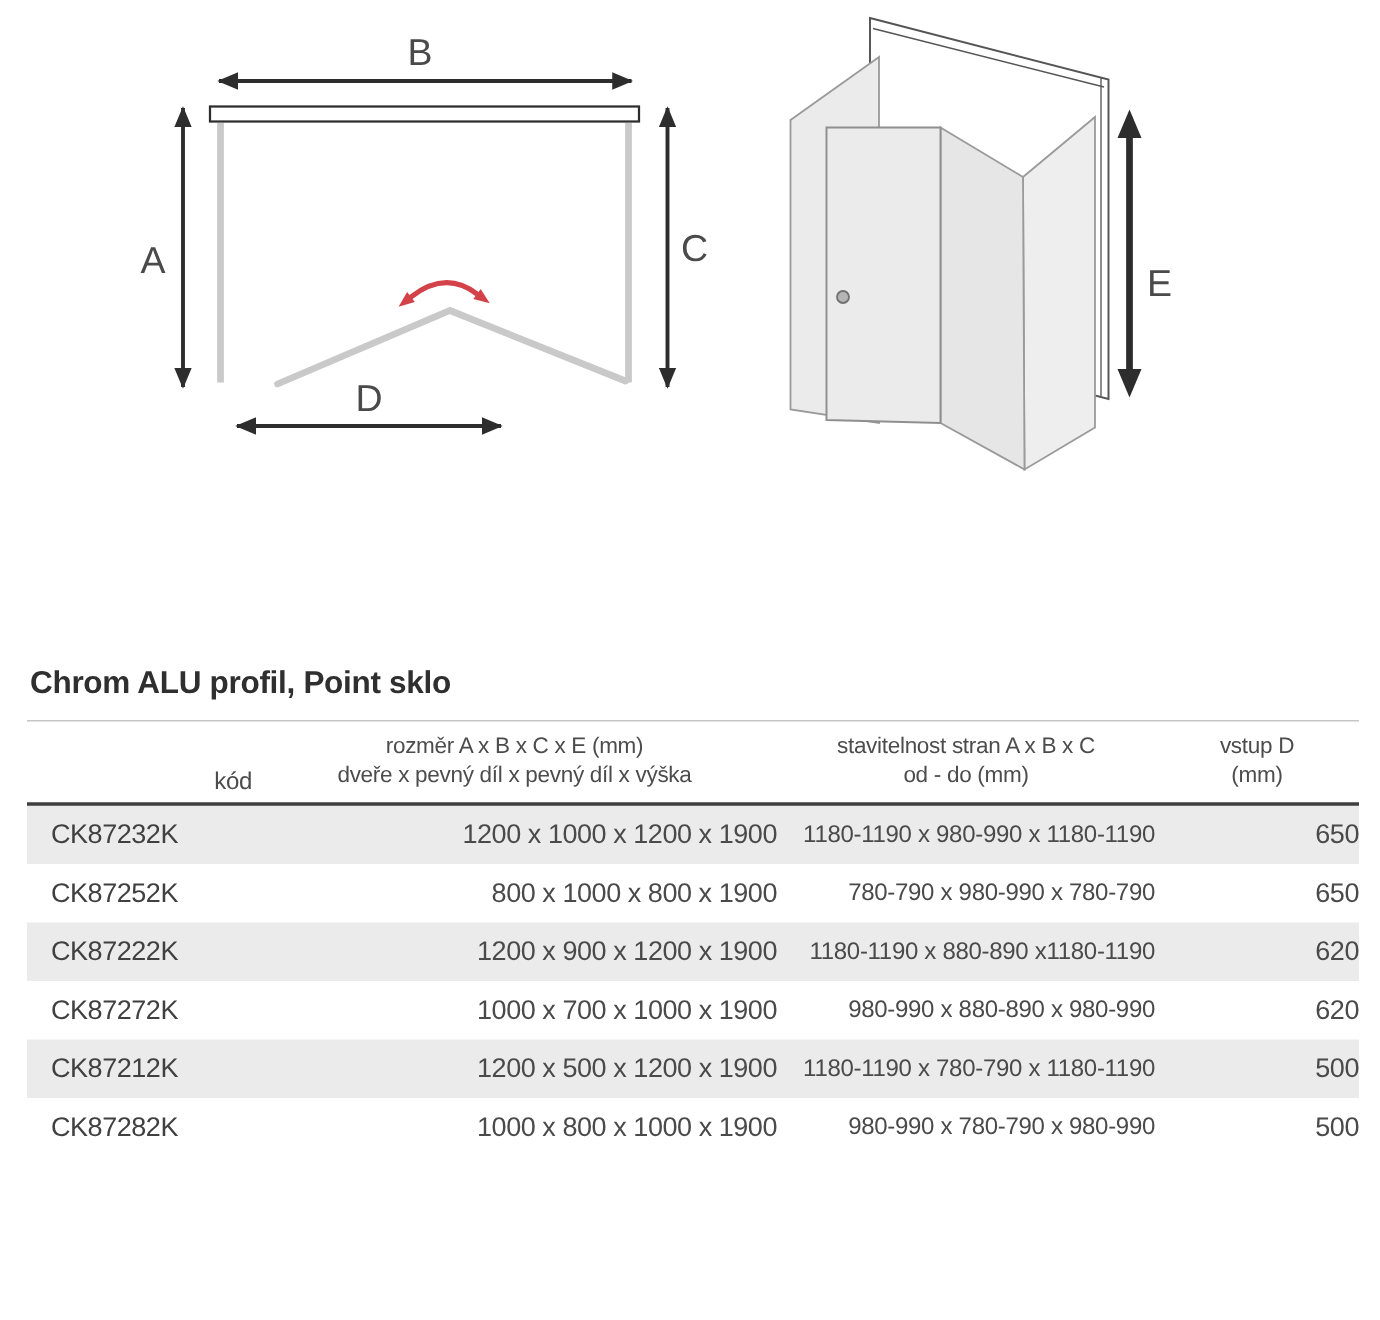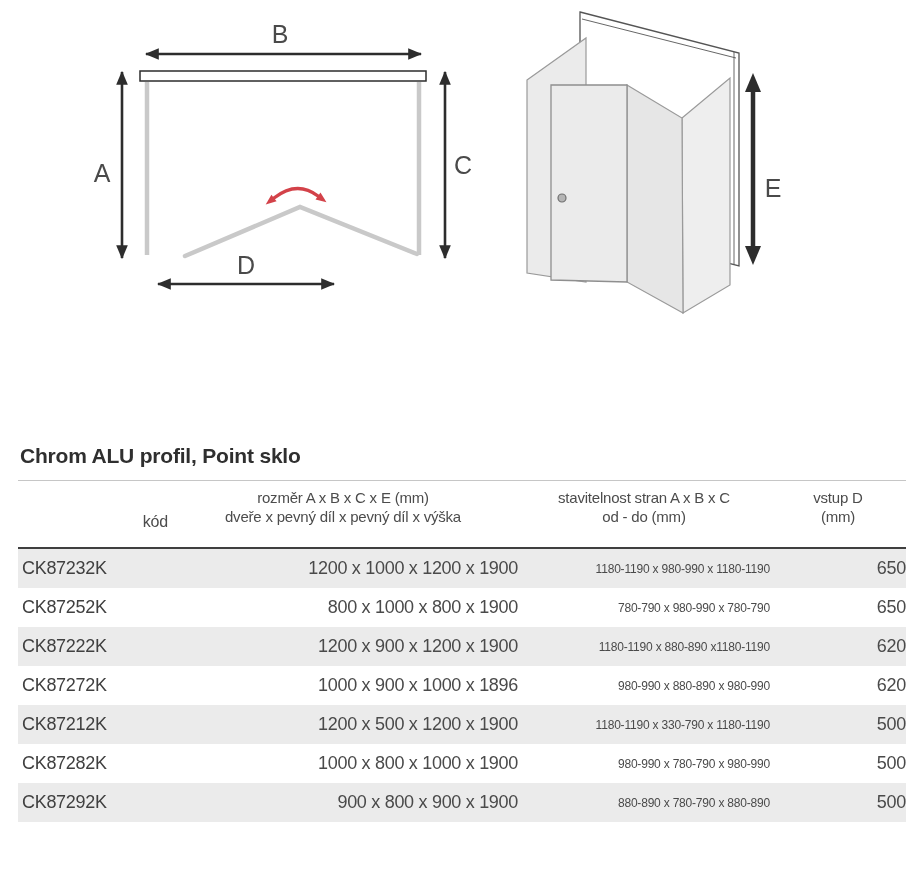--- a/index.html
+++ b/index.html
@@ -7,25 +7,25 @@
        font-family:"Liberation Sans","DejaVu Sans",sans-serif;color:#474747;}
   .diagram{position:absolute;}
   #diagram-top-view{left:60px;top:10px;}
   #diagram-3d-view{left:500px;top:0px;}
   .content{position:absolute;left:18px;top:444px;width:888px;}
   .page-title{font-size:21px;font-weight:bold;color:#2f2f2f;margin:0 0 12px 2px;letter-spacing:-0.2px;}
   table.spec{width:100%;border-collapse:collapse;table-layout:fixed;}
   col.c-kod{width:150px;} col.c-rozmer{width:350px;} col.c-stav{width:252px;} col.c-vstup{width:136px;}
   thead th{font-weight:normal;font-size:15px;line-height:19px;color:#4c4c4c;
            border-top:1px solid #c6c6c6;border-bottom:2px solid #3f3f3f;
-           height:48px;text-align:center;vertical-align:middle;padding:2px 0 16px 0;letter-spacing:-0.2px;}
+           height:48px;text-align:center;vertical-align:middle;padding:2px 0 4px 0;letter-spacing:-0.2px;}
   thead th.h-kod{text-align:right;vertical-align:bottom;padding-left:4px;font-size:16px;}
   tbody td{height:39px;font-size:18px;text-align:right;color:#4a4a4a;letter-spacing:-0.3px;vertical-align:middle;padding:0;}
-  tbody td.t-kod{text-align:left;padding-left:4px;color:#404040;}
-  tbody td.t-stav{font-size:12px;letter-spacing:-0.2px;}
+  tbody td.t-kod{text-align:left;padding-left:16px;color:#404040;}
+  tbody td.t-stav{font-size:16px;letter-spacing:-0.2px;}
   tbody tr:nth-child(odd) td{background:#ebebeb;}
   .dimtext{font-size:25px;fill:#4a4a4a;}
 </style>
 </head>
 <body>
 
 <svg id="diagram-top-view" class="diagram" width="420" height="310" viewBox="0 0 420 310" xmlns="http://www.w3.org/2000/svg">
   <defs>
     <marker id="arw" viewBox="0 0 12 10" refX="11" refY="5" markerWidth="14" markerHeight="12" orient="auto-start-reverse" markerUnits="userSpaceOnUse">
       <path d="M0 0 L12 5 L0 10 Z" fill="#2d2d2d"></path>
@@ -123,37 +123,31 @@
         <td>650</td>
       </tr>
       <tr>
         <td class="t-kod">CK87222K</td>
         <td>1200 x 900 x 1200 x 1900</td>
         <td class="t-stav">1180-1190 x 880-890 x1180-1190</td>
         <td>620</td>
       </tr>
       <tr>
         <td class="t-kod">CK87272K</td>
-        <td>1000 x 900 x 1000 x 1896</td>
+        <td>1000 x 700 x 1000 x 1900</td>
         <td class="t-stav">980-990 x 880-890 x 980-990</td>
         <td>620</td>
       </tr>
       <tr>
         <td class="t-kod">CK87212K</td>
         <td>1200 x 500 x 1200 x 1900</td>
-        <td class="t-stav">1180-1190 x 330-790 x 1180-1190</td>
+        <td class="t-stav">1180-1190 x 780-790 x 1180-1190</td>
         <td>500</td>
       </tr>
       <tr>
         <td class="t-kod">CK87282K</td>
         <td>1000 x 800 x 1000 x 1900</td>
         <td class="t-stav">980-990 x 780-790 x 980-990</td>
         <td>500</td>
       </tr>
-      <tr>
-        <td class="t-kod">CK87292K</td>
-        <td>900 x 800 x 900 x 1900</td>
-        <td class="t-stav">880-890 x 780-790 x 880-890</td>
-        <td>500</td>
-      </tr>
     </tbody>
   </table>
 </div>
 
 </body></html>

